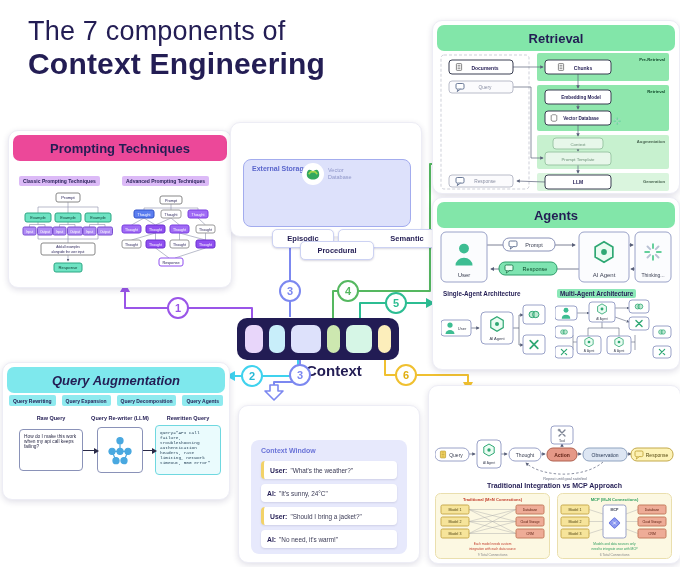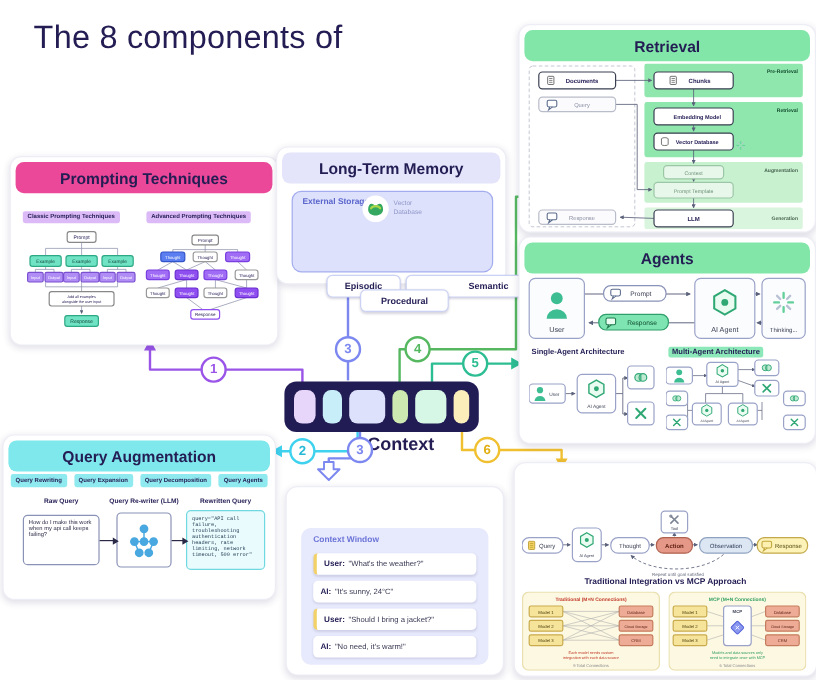--- a/index.html
+++ b/index.html
@@ -7,21 +7,21 @@
          font-family:"Liberation Sans",sans-serif;color:#231d54;}
   svg{font-family:"Liberation Sans",sans-serif;}
   .title{position:absolute;left:28px;top:16px;line-height:1.15;}
   .title .t1{font-size:27px;font-weight:500;color:#231d54;letter-spacing:.2px;}
   .title .t2{font-size:30px;font-weight:800;color:#231d54;letter-spacing:.2px;}
   .panel{position:absolute;background:#fff;border:1px solid #ededf5;border-radius:10px;
          box-shadow:0 2px 6px rgba(35,29,84,.14);z-index:2;}
   .phead{margin:4px;height:26px;border-radius:7px;display:flex;align-items:center;justify-content:center;
          font-weight:700;font-size:13px;color:#231d54;}
   .hd-purple{background:#ec4899;} .hd-lav{background:#e4e4fb;} .hd-green{background:#82e6a9;}
-  .hd-cyan{background:#7ee8ed;} .hd-yellow{background:#f5ee8e;height:30px;}
+  .hd-cyan{background:#7ee8ed;font-style:italic;} .hd-yellow{background:#f5ee8e;height:30px;}
   
   #conn{position:absolute;left:0;top:0;z-index:1;}
   .ncirc{position:absolute;width:18px;height:18px;border-radius:50%;background:#fff;border:2px solid;
          display:flex;align-items:center;justify-content:center;font-size:11px;font-weight:700;z-index:3;}
   .c1{border-color:#9a55e8;color:#9a55e8;} .c2{border-color:#3fd2ee;color:#26b8d6;}
   .c3{border-color:#7c88f0;color:#7c88f0;} .c4{border-color:#55b860;color:#55b860;}
   .c5{border-color:#2cbd92;color:#2cbd92;} .c6{border-color:#f0c030;color:#e0ae10;}
   
   .ctxbar{position:absolute;left:237px;top:318px;width:162px;height:42px;background:#221c54;border-radius:10px;
           display:flex;align-items:center;gap:6px;padding:0 8px;box-sizing:border-box;z-index:2;}
@@ -143,21 +143,22 @@
           <circle cx="-6" cy="1" r="2.3"></circle>
           <circle cx="0" cy="1" r="2.3"></circle>
           <circle cx="6" cy="1" r="2.3"></circle>
           <circle cx="-3" cy="8" r="2.3"></circle>
           <circle cx="3" cy="8" r="2.3"></circle>
         </g>
     </defs>
   </svg>
 
   <div class="title">
-    <div class="t1">The 8 components of</div>
+    <div class="t1">The 7 components of</div>
+    <div class="t2">Context Engineering</div>
   </div>
 
   <svg id="conn" width="680" height="567">
     <g fill="none" stroke-width="2" stroke-linejoin="round">
       <path d="M252,322 V308 H125 V290" stroke="#9a55e8"></path>
       <path d="M120,292 L130,292 L125,283 Z" fill="#9a55e8" stroke="none"></path>
       <path d="M298,358 V376 H233" stroke="#3fd2ee"></path>
       <path d="M235,371 L235,381 L226,376 Z" fill="#3fd2ee" stroke="none"></path>
       <path d="M290,237 V317" stroke="#7c88f0"></path>
       <path d="M300,358 V382 H274 V386" stroke="#7c88f0"></path>
@@ -284,21 +285,20 @@
           <g>
             <rect x="39" y="64" width="24" height="8" rx="2" fill="#fff" stroke="#8f4ff0"></rect>
             <text x="51" y="69.7" text-anchor="middle" font-size="3.8" fill="#231d54">Response</text>
           </g>
         </svg>
       </div>
     </div>
   </div>
 
   <div class="panel" style="left:230px;top:122px;width:190px;height:113px;">
-    <div class="phead hd-lav">Long-Term Memory</div>
     <div class="ltm-inner">
       <div class="ltm-es">External Storage</div>
       <div class="ltm-dbwrap">
         <div class="ltm-dbcirc">
           <svg width="20" height="20" viewBox="-9 -9 18 18">
               <use href="#ic-blob"></use>
             </svg>
         </div>
         <div class="ltm-dbl">
           <div>Vector</div>

